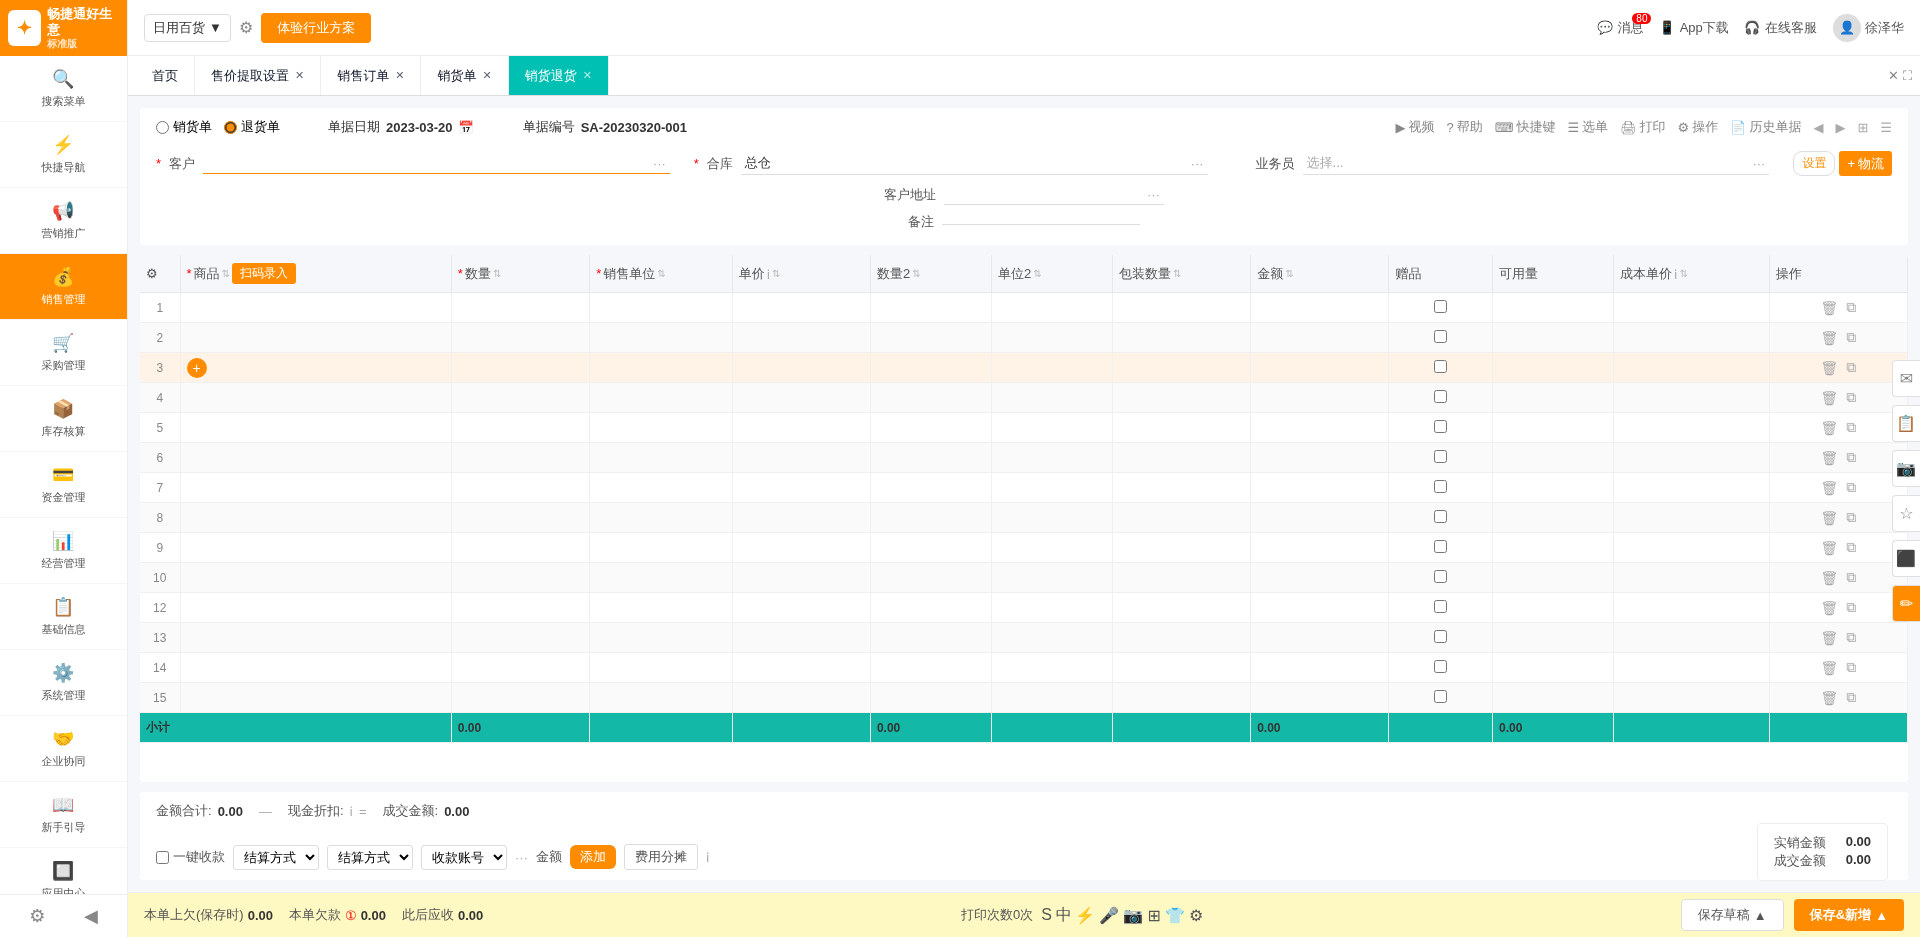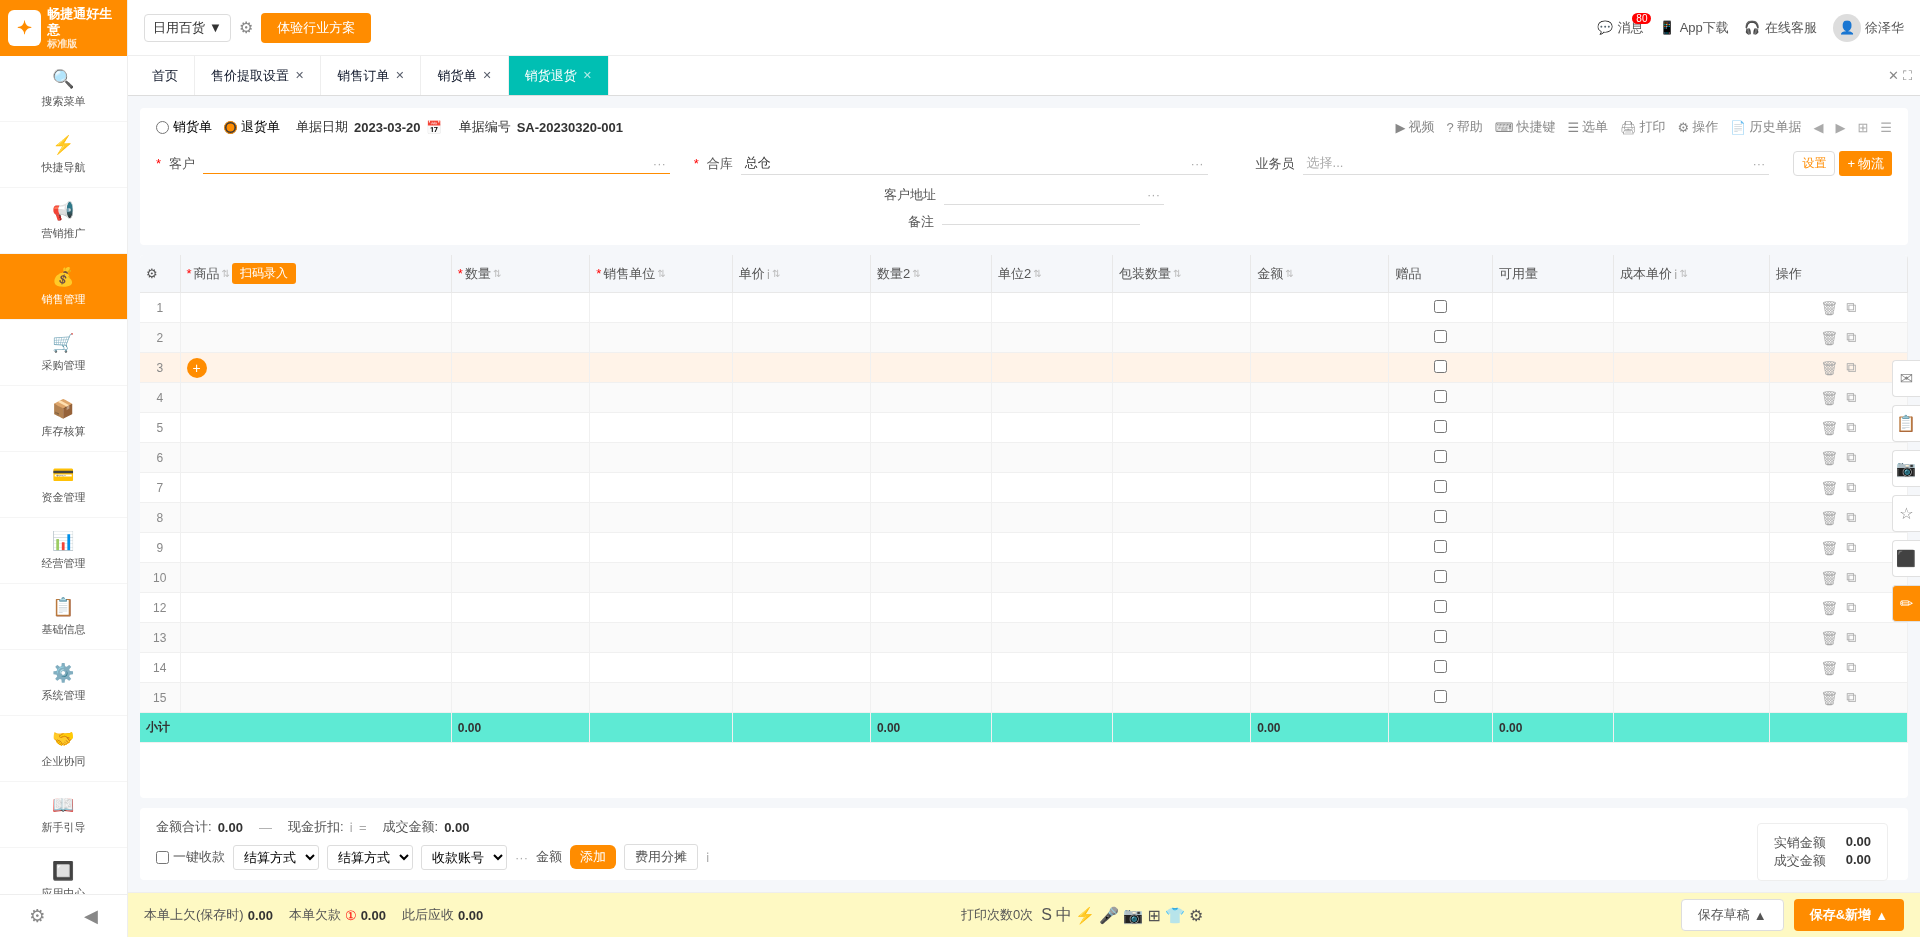--- a/index.html
+++ b/index.html
@@ -44,21 +44,21 @@
     .tab-close-all { margin-left: auto; color: #888; cursor: pointer; font-size: 16px; display: flex; align-items: center; gap: 4px; }
 
     
     .content { flex: 1; overflow: auto; background: #f5f7fa; padding: 12px; display: flex; flex-direction: column; gap: 10px; }
 
     
     .form-header { background: #fff; border-radius: 4px; padding: 10px 16px; }
     .radio-group { display: flex; gap: 12px; align-items: center; }
     .radio-item { display: flex; align-items: center; gap: 4px; cursor: pointer; }
     .radio-item input[type=radio] { accent-color: #ff8c00; }
-    .field-row { display: flex; align-items: center; gap: 6px; }
+    .field-row { display: flex; align-items: center; gap: 6px; margin-left: 32px; }
     .field-label { color: #333; white-space: nowrap; }
     .field-value { color: #333; font-weight: bold; }
     .action-link { color: #888; cursor: pointer; font-size: 12px; display: flex; align-items: center; gap: 3px; }
 
     
     .table-wrap { background: #fff; border-radius: 4px; flex: 1; overflow: hidden; display: flex; flex-direction: column; }
     .table-container { overflow: auto; flex: 1; }
     table { width: 100%; border-collapse: collapse; }
     thead tr { background: #f5f7fa; }
     th { padding: 8px 6px; text-align: left; font-weight: normal; color: #555; border-bottom: 1px solid #e8e8e8; border-right: 1px solid #e8e8e8; white-space: nowrap; font-size: 12px; }
@@ -68,46 +68,46 @@
     .row-num { color: #888; text-align: center; }
     .checkbox-cell { text-align: center; }
     .action-icons { display: flex; gap: 8px; justify-content: center; align-items: center; }
     .action-icon { cursor: pointer; color: #aaa; font-size: 14px; }
     .th-with-sort { display: flex; align-items: center; gap: 2px; }
     .sort-icon { color: #bbb; font-size: 10px; cursor: pointer; }
     .scan-btn { background: #ff8c00; color: #fff; border: none; border-radius: 3px; padding: 2px 8px; cursor: pointer; font-size: 12px; white-space: nowrap; }
     .add-row-btn { background: #ff8c00; color: #fff; border: none; border-radius: 50%; width: 20px; height: 20px; cursor: pointer; font-size: 14px; display: flex; align-items: center; justify-content: center; }
 
     
-    .total-row td { background: #5eead4; font-weight: bold; color: #333; }
+    .total-row td { background: #14b8a6; font-weight: bold; color: #333; }
 
     
     .bottom-section { background: #fff; border-radius: 4px; padding: 10px 16px; }
     .bottom-row { display: flex; align-items: center; gap: 16px; flex-wrap: wrap; }
     .bottom-field { display: flex; align-items: center; gap: 6px; }
     .bottom-value { color: #333; font-weight: bold; }
-    .payment-row { display: flex; align-items: center; gap: 8px; margin-top: 8px; }
+    .payment-row { display: flex; align-items: center; gap: 8px; margin-top: 24px; }
     .checkbox-label { display: flex; align-items: center; gap: 4px; cursor: pointer; color: #555; }
     .select-input { border: 1px solid #ddd; border-radius: 3px; padding: 3px 6px; background: #fff; text-align: center; }
     .add-btn { background: #ff8c00; color: #fff; border: none; border-radius: 6px; padding: 3px 10px; cursor: pointer; }
     .fee-btn { background: #fff; border: 1px solid #ddd; border-radius: 3px; padding: 3px 10px; cursor: pointer; color: #555; }
     .summary-row { display: flex; justify-content: space-between; gap: 20px; font-size: 13px; }
     .summary-label { color: #555; }
     .summary-value { color: #333; font-weight: bold; }
 
     
     .status-bar { background: #fef9c3; border-top: 1px solid #eee; padding: 6px 16px; display: flex; align-items: center; gap: 16px; font-size: 12px; color: #555; }
     .status-item { display: flex; align-items: center; gap: 4px; }
     .status-btns { margin-left: auto; display: flex; gap: 10px; }
     .save-draft-btn { background: #fff; border: 1px solid #ddd; border-radius: 4px; padding: 6px 16px; cursor: pointer; color: #555; display: flex; align-items: center; gap: 4px; }
     .save-new-btn { background: #ff8c00; border: none; border-radius: 4px; padding: 6px 16px; cursor: pointer; color: #fff; font-weight: bold; display: flex; align-items: center; gap: 4px; }
     .right-panel-btn { background: #fff; border: 1px solid #e0e0e0; border-right: none; width: 28px; padding: 8px 0; cursor: pointer; color: #888; font-size: 16px; display: flex; align-items: center; justify-content: center; border-radius: 4px 0 0 4px; margin-bottom: 4px; }
 
     .settings-btns { display: flex; gap: 4px; }
-    .settings-btn { background: #fff; border: 1px solid #ddd; border-radius: 4px; padding: 3px 8px; cursor: pointer; color: #ff8c00; font-size: 12px; display: flex; align-items: center; gap: 3px; }
+    .settings-btn { background: #fff; border: 1px solid #ddd; border-radius: 9px; padding: 3px 8px; cursor: pointer; color: #ff8c00; font-size: 12px; display: flex; align-items: center; gap: 3px; }
     .plus-btn { background: #ff8c00; color: #fff; border: none; border-radius: 3px; padding: 3px 8px; cursor: pointer; font-size: 12px; display: flex; align-items: center; gap: 3px; }
   </style>
 </head>
 <body>
 
 <div class="sidebar">
   <div class="sidebar-logo">
     <div class="sidebar-logo-icon">
       <span>✦</span>
     </div>

